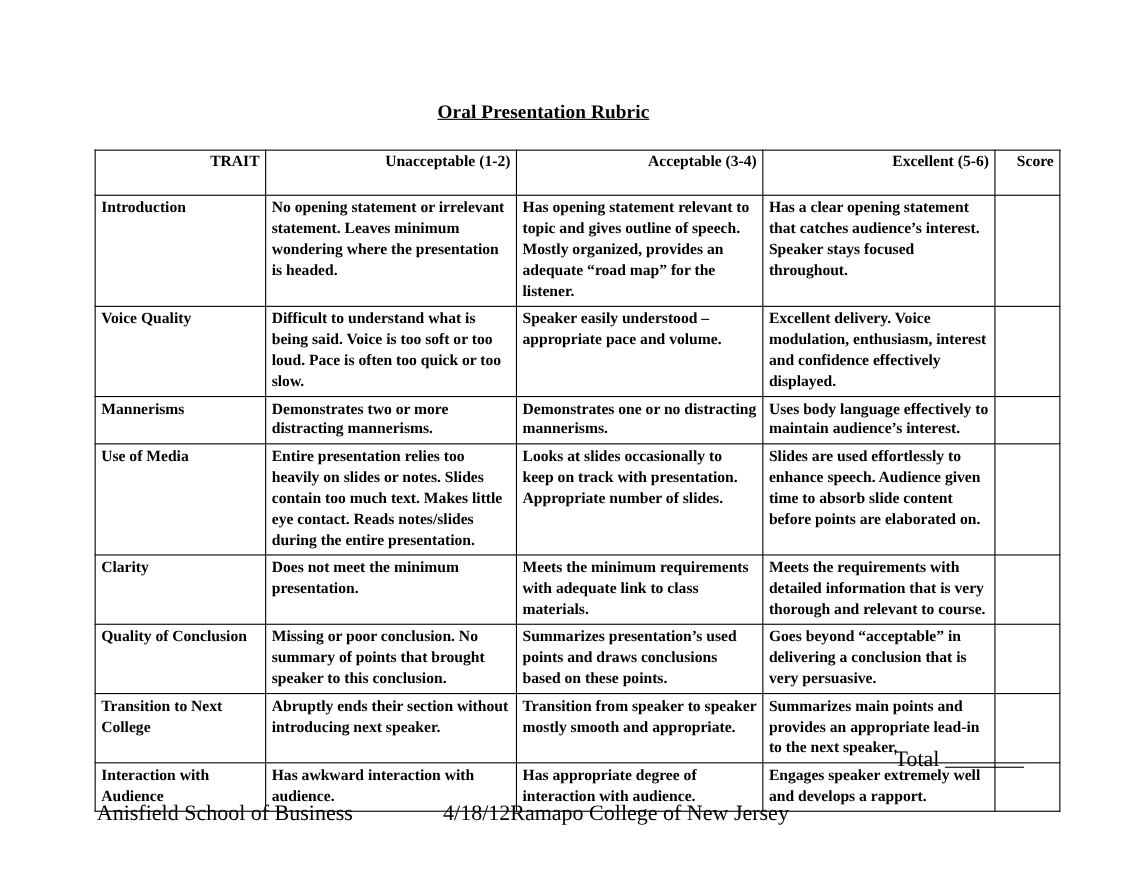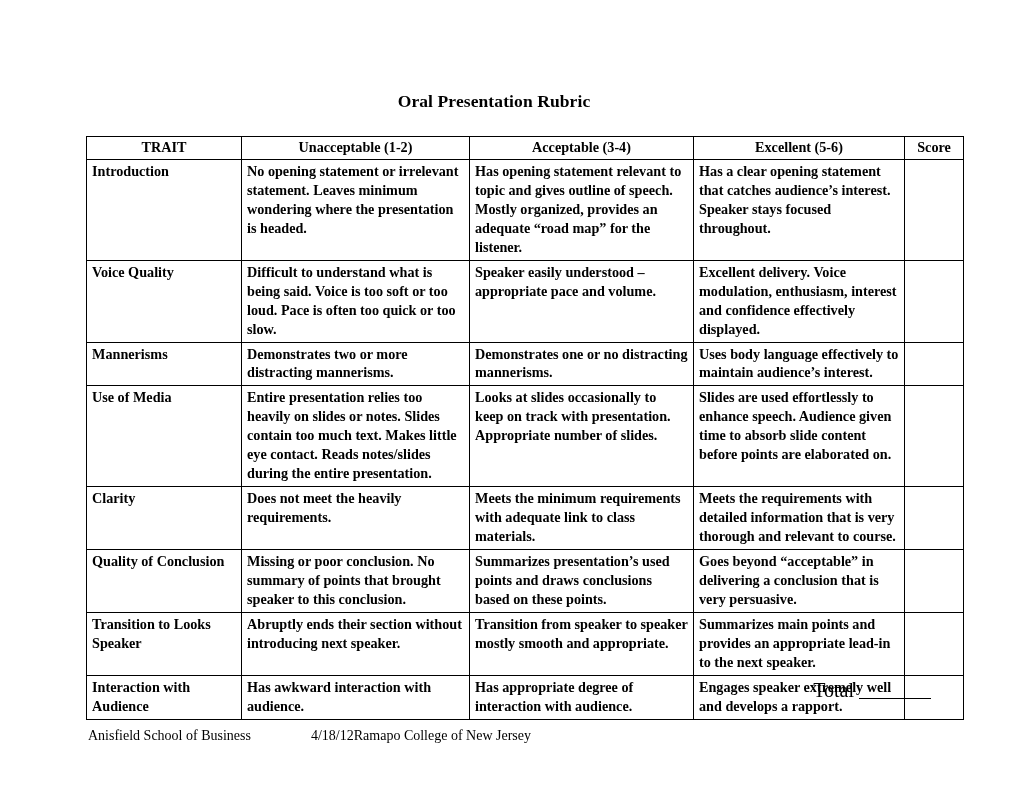--- a/index.html
+++ b/index.html
@@ -23,20 +23,21 @@
   }
   .doc-title {
     position: absolute;
     left: 0;
     top: 91px;
     width: 988px;
     text-align: center;
     font-size: 17.5px;
     font-weight: bold;
     letter-spacing: 0.1px;
+    text-decoration: underline;
   }
   .rubric-wrap {
     position: absolute;
     left: 86px;
     top: 136px;
     width: 877px;
   }
   table.rubric {
     border-collapse: collapse;
     width: 877px;
@@ -45,24 +46,24 @@
   table.rubric td, table.rubric th {
     border: 1px solid #000000;
     vertical-align: top;
     padding: 2px 5px 3px 5px;
     font-size: 14.2px;
     line-height: 1.335;
     text-align: left;
     font-weight: bold;
   }
   table.rubric thead th {
-    text-align: center;
+    text-align: right;
     font-weight: bold;
     padding-top: 1px;
-    padding-bottom: 2px;
+    padding-bottom: 20px;
     white-space: nowrap;
     font-family: Liberation Serif, serif;
   }
   thead th.th-trait {
     text-align: left;
   }
   td.trait-cell {
     font-weight: bold;
   }
   
@@ -87,31 +88,31 @@
     width: 72px;
     border-bottom: 1px solid #000;
     margin-left: 5px;
     vertical-align: -2px;
   }
   .footer {
     position: absolute;
     left: 88px;
     top: 728px;
     width: 836px;
-    font-size: 14px;
+    font-size: 20px;
   }
   .footer-row {
     display: flex;
     align-items: baseline;
     width: 100%;
   }
   .footer-left { flex: 0 0 auto; }
   .footer-mid {
     flex: 0 0 auto;
-    margin-left: 60px;
+    margin-left: 82px;
   }
   .footer-right {
     flex: 1 1 auto;
     text-align: left;
   }
 </style>
 </head>
 <body>
 
 <div class="page">
@@ -165,36 +166,36 @@
         <tr>
           <td class="trait-cell">Use of Media</td>
           <td>Entire presentation relies too heavily on slides or notes.  Slides contain too much text.  Makes little eye contact.  Reads notes/slides during the entire presentation.</td>
           <td>Looks at slides occasionally to keep on track with presentation.  Appropriate number of slides.</td>
           <td>Slides are used effortlessly to enhance speech.  Audience given time to absorb slide content before points are elaborated on.</td>
           <td></td>
         </tr>
 
         <tr>
           <td class="trait-cell">Clarity</td>
-          <td>Does not meet the heavily requirements.</td>
+          <td>Does not meet the minimum presentation.</td>
           <td>Meets the minimum requirements with adequate link to class materials.</td>
           <td>Meets the requirements with detailed information that is very thorough and relevant to course.</td>
           <td></td>
         </tr>
 
         <tr>
           <td class="trait-cell">Quality of Conclusion</td>
           <td>Missing or poor conclusion.  No summary of points that brought speaker to this conclusion.</td>
           <td>Summarizes presentation’s used points and draws conclusions based on these points.</td>
           <td>Goes beyond “acceptable” in delivering a conclusion that is very persuasive.</td>
           <td></td>
         </tr>
 
         <tr>
-          <td class="trait-cell">Transition to Looks Speaker</td>
+          <td class="trait-cell">Transition to Next College</td>
           <td>Abruptly ends their section without introducing next speaker.</td>
           <td>Transition from speaker to speaker mostly smooth and appropriate.</td>
           <td>Summarizes main points and provides an appropriate lead-in to the next speaker.</td>
           <td></td>
         </tr>
 
         <tr>
           <td class="trait-cell">Interaction with Audience</td>
           <td>Has awkward interaction with audience.</td>
           <td>Has appropriate degree of interaction with audience.</td>

